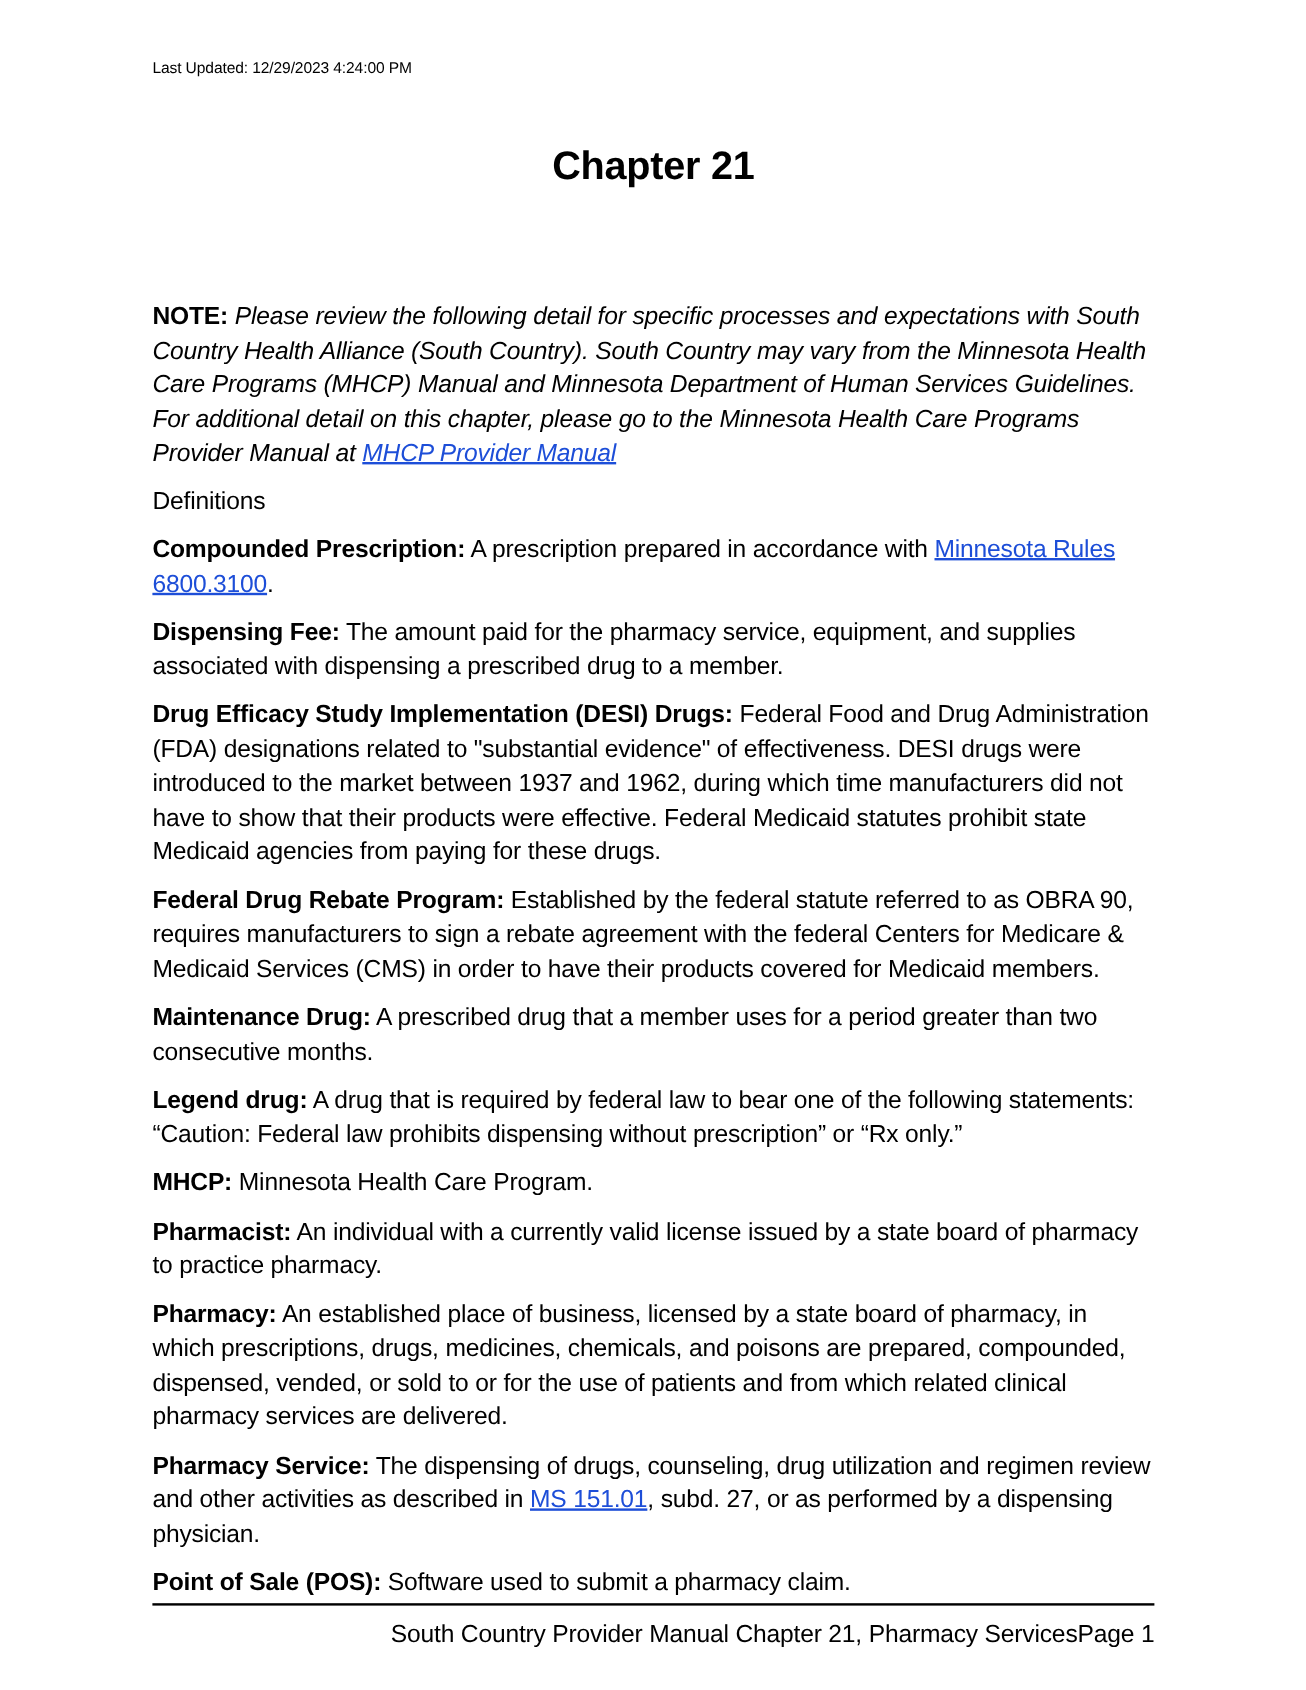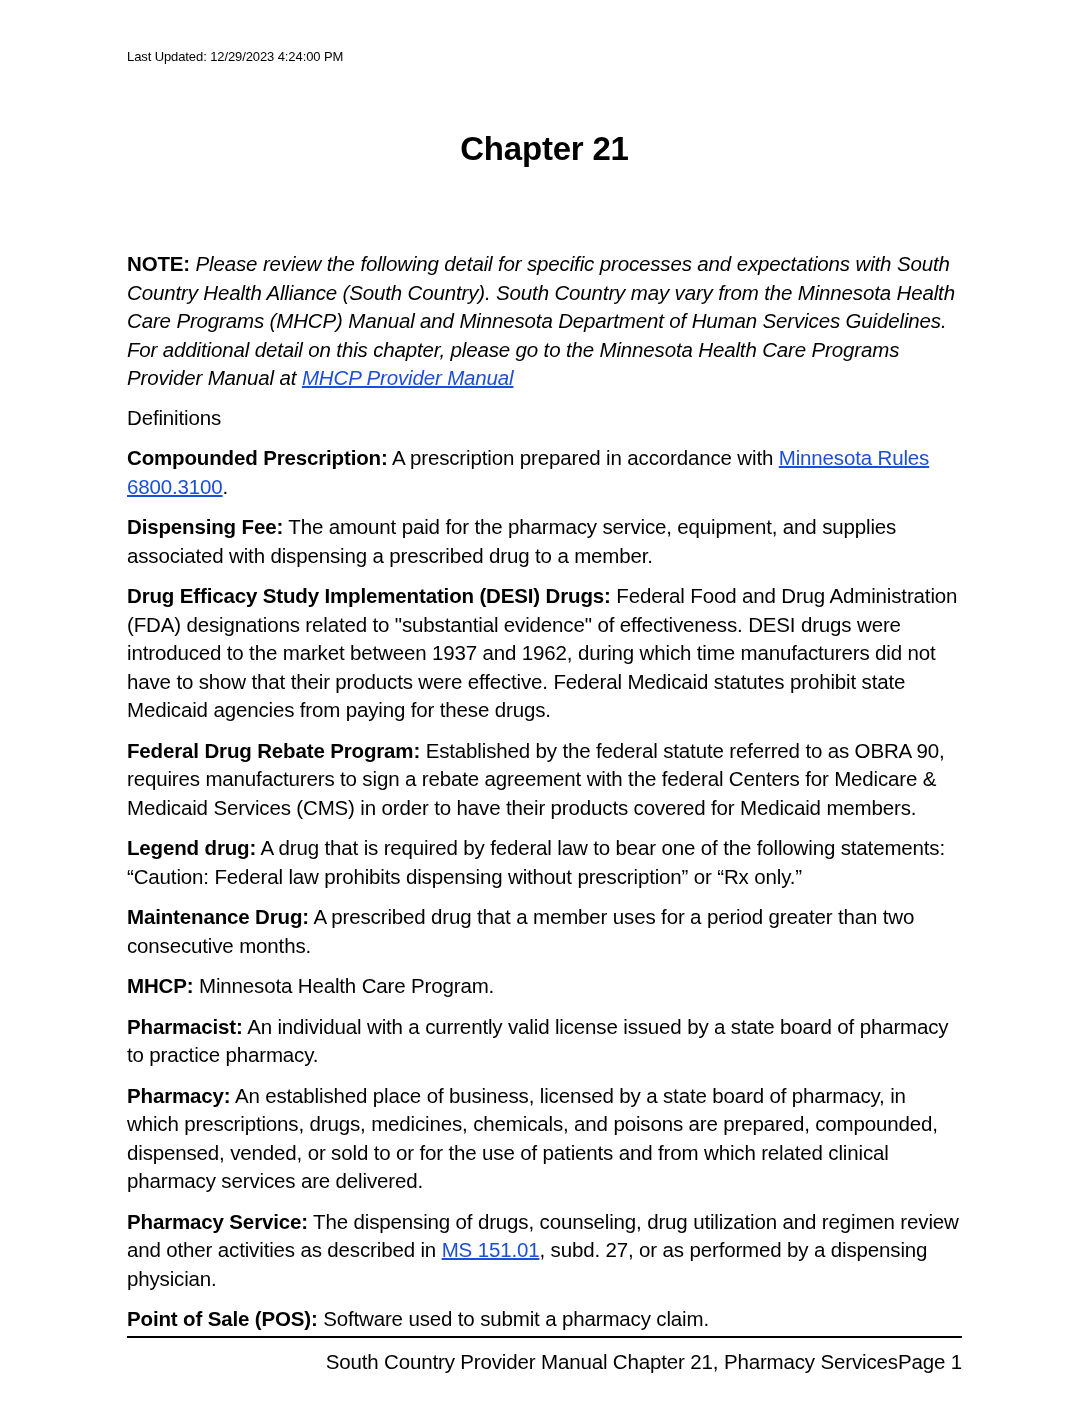--- a/index.html
+++ b/index.html
@@ -30,21 +30,21 @@
     top: 44px;
     font-size: 13px;
     line-height: 26px;
     letter-spacing: -0.1px;
   }
 
   
   .chapter-title {
     position: absolute;
     left: 127px;
-    top: 107px;
+    top: 96px;
     width: 835px;
     text-align: center;
     font-size: 33px;
     font-weight: bold;
     line-height: 40px;
     letter-spacing: -0.2px;
   }
   .doc-subtitle {
     position: absolute;
     left: 127px;
@@ -129,23 +129,23 @@
 
     <p class="para"><span class="term">Compounded Prescription:</span><span> A prescription prepared in accordance with </span><a class="doclink" href="#">Minnesota Rules 6800.3100</a><span>.</span></p>
 
     <p class="para"><span class="term">Dispensing Fee:</span><span> The amount paid for the pharmacy service, equipment, and supplies associated with dispensing a prescribed drug to a member.</span></p>
 
     <p class="para"><span class="term">Drug Efficacy Study Implementation (DESI) Drugs:</span><span> Federal Food and Drug Administration (FDA) designations related to "substantial evidence" of effectiveness. DESI drugs were introduced to the market between 1937 and 1962, during which time manufacturers did not have to show that their products were effective. Federal Medicaid statutes prohibit state Medicaid agencies from paying for these drugs.</span></p>
 
 
     <p class="para"><span class="term">Federal Drug Rebate Program:</span><span> Established by the federal statute referred to as OBRA 90, requires manufacturers to sign a rebate agreement with the federal Centers for Medicare &amp; Medicaid Services (CMS) in order to have their products covered for Medicaid members.</span></p>
 
+    <p class="para"><span class="term">Maintenance Drug:</span><span> A prescribed drug that a member uses for a period greater than two consecutive months.</span></p>
+
     <p class="para"><span class="term">Legend drug:</span><span> A drug that is required by federal law to bear one of the following statements: “Caution: Federal law prohibits dispensing without prescription” or “Rx only.”</span></p>
-
-    <p class="para"><span class="term">Maintenance Drug:</span><span> A prescribed drug that a member uses for a period greater than two consecutive months.</span></p>
 
     <p class="para"><span class="term">MHCP:</span><span> Minnesota Health Care Program.</span></p>
 
     <p class="para"><span class="term">Pharmacist:</span><span> An individual with a currently valid license issued by a state board of pharmacy to practice pharmacy.</span></p>
 
     <p class="para"><span class="term">Pharmacy:</span><span> An established place of business, licensed by a state board of pharmacy, in which prescriptions, drugs, medicines, chemicals, and poisons are prepared, compounded, dispensed, vended, or sold to or for the use of patients and from which related clinical pharmacy services are delivered.</span></p>
 
     <p class="para"><span class="term">Pharmacy Service:</span><span> The dispensing of drugs, counseling, drug utilization and regimen review and other activities as described in </span><a class="doclink" href="#">MS 151.01</a><span>, subd. 27, or as performed by a dispensing physician.</span></p>
 
     <p class="para"><span class="term">Point of Sale (POS):</span><span> Software used to submit a pharmacy claim.</span></p>

